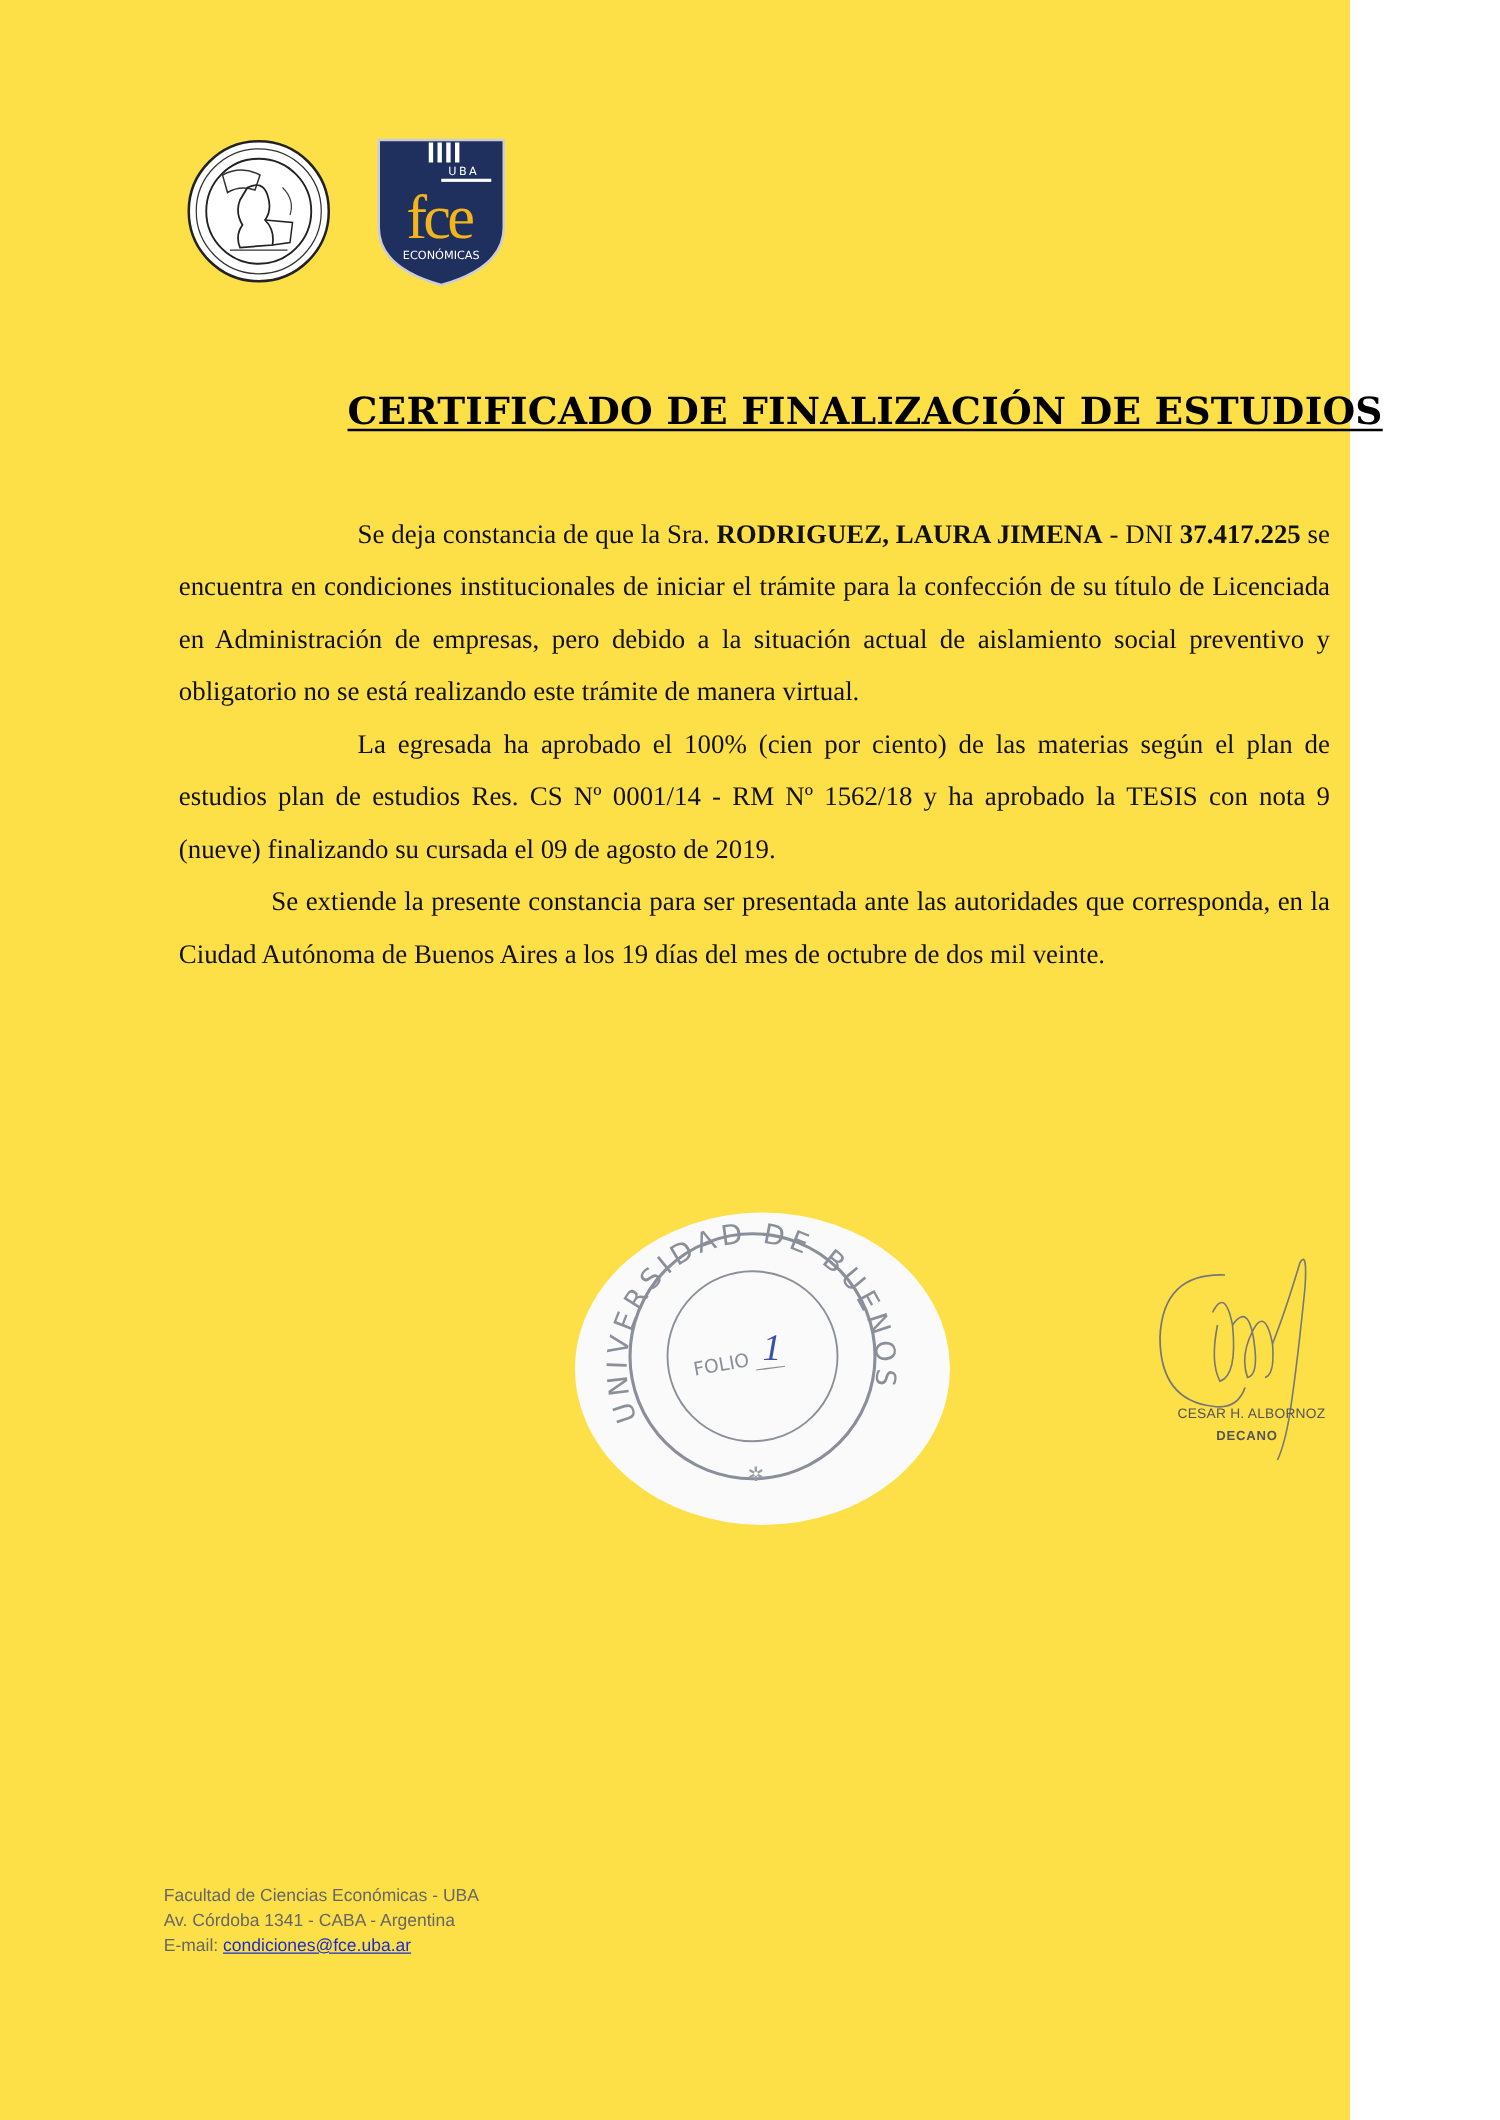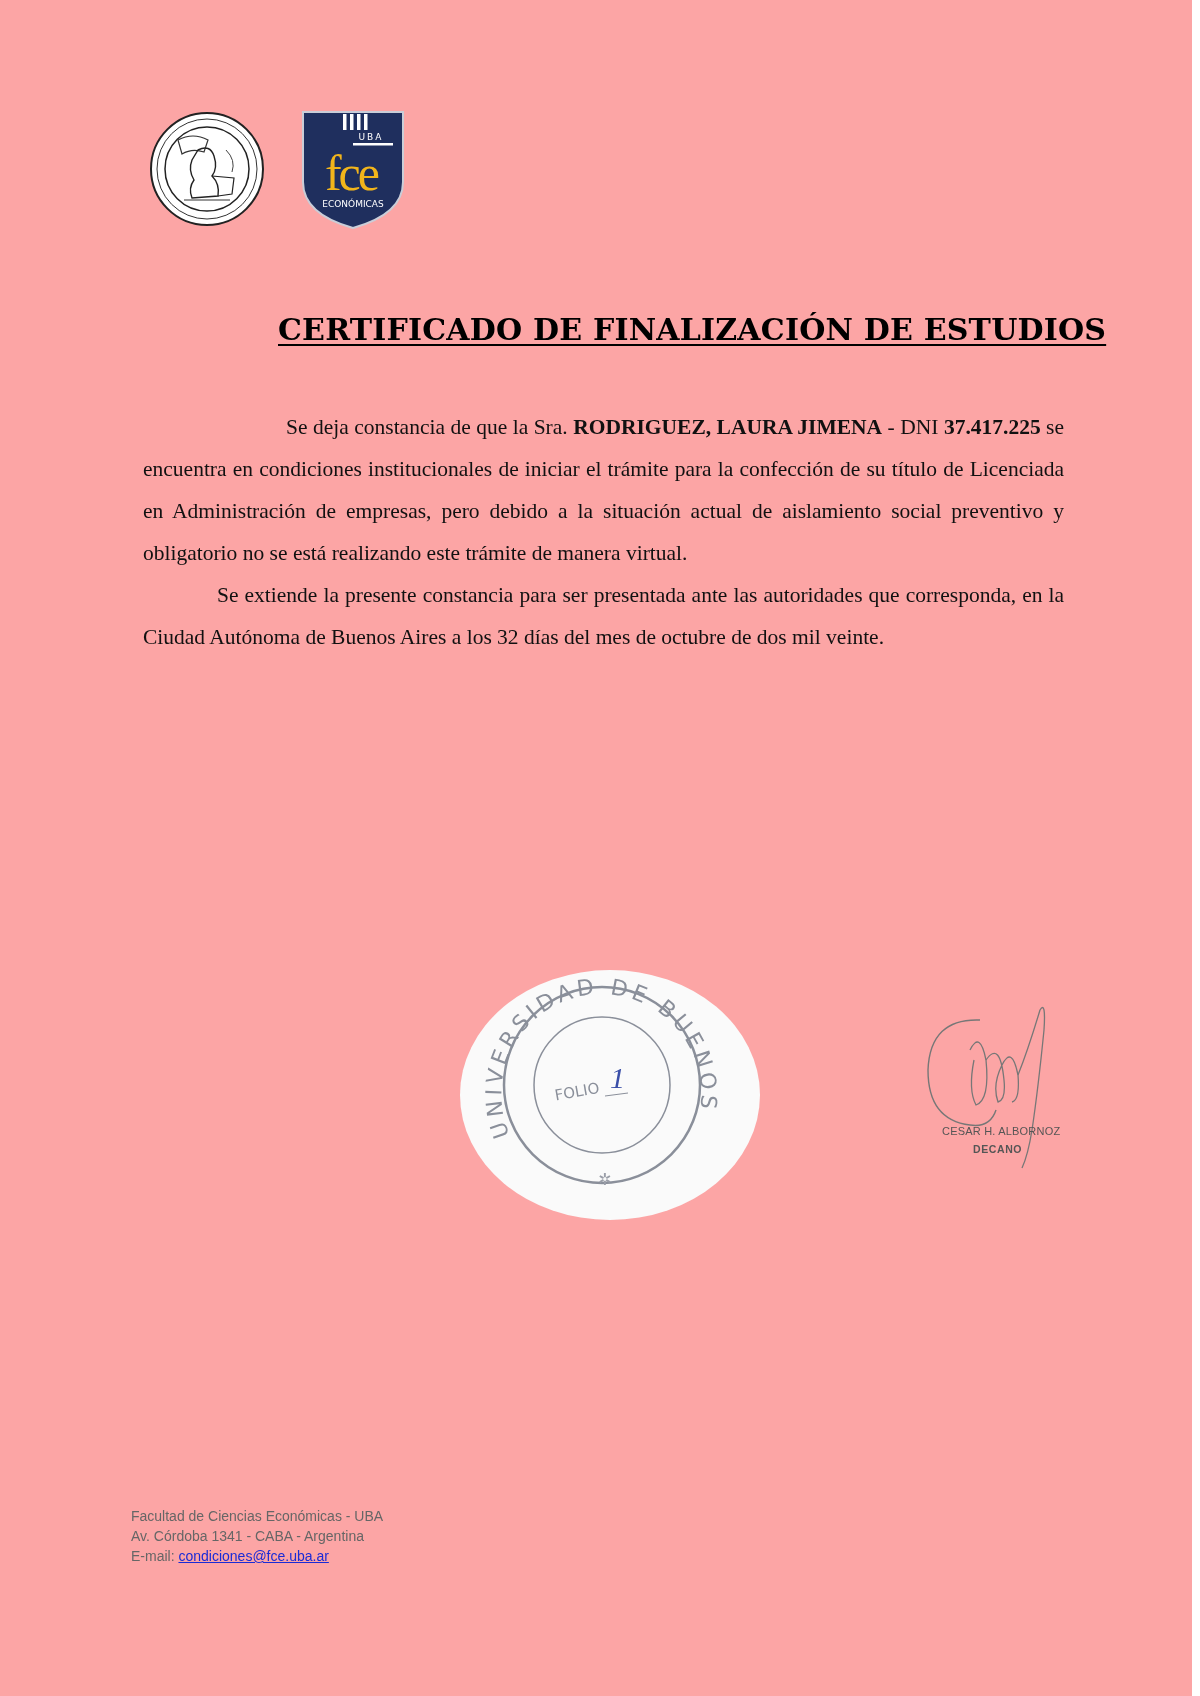--- a/index.html
+++ b/index.html
@@ -1,17 +1,17 @@
 <!DOCTYPE html>
 <html><head>
 <meta charset="utf-8">
 <style>
   html, body { margin: 0; padding: 0; background: #ffffff; }
   body { width: 1200px; height: 1696px; position: relative; overflow: hidden; }
-  .page { position: absolute; left: 0; top: 0; width: 1192px; height: 1696px; background: #fca5a5; }
+  .page { position: absolute; left: 0; top: 0; width: 1080px; height: 1696px; background: #fde047; }
 
   .logos { position: absolute; left: 148px; top: 110px; height: 120px; }
   .seal { position: absolute; left: 0; top: 0; width: 118px; height: 118px; }
   .shield { position: absolute; left: 153px; top: 0; width: 104px; height: 120px; }
 
   .title {
     position: absolute; left: 278px; top: 312px; width: 726px;
     font-family: "DejaVu Serif", "Liberation Serif", serif;
     font-weight: bold; font-size: 30px; letter-spacing: 0.2px;
     color: #000; text-decoration: underline; text-underline-offset: 4px;
@@ -74,21 +74,22 @@
       <rect x="52" y="33" width="40" height="2.5" fill="#fff"></rect>
       <text x="50" y="80" font-size="50" fill="#f2b51b" text-anchor="middle" font-family="Liberation Serif, serif" letter-spacing="-3">fce</text>
       <text x="52" y="97" font-size="9" fill="#fff" text-anchor="middle" font-family="DejaVu Sans, sans-serif">ECONÓMICAS</text>
     </svg>
   </div>
 
   <div class="title">CERTIFICADO DE FINALIZACIÓN DE ESTUDIOS</div>
 
   <div class="body-text">
     <p class="indent-1"><span>Se deja constancia de que la Sra. </span><span class="b">RODRIGUEZ, LAURA JIMENA</span><span> - DNI </span><span class="b">37.417.225</span><span> se encuentra en condiciones institucionales de iniciar el trámite para la confección de su título de Licenciada en  Administración de empresas, pero debido a la situación actual de aislamiento social preventivo y obligatorio no se está realizando este trámite de manera virtual.</span></p>
-    <p class="indent-2">Se extiende la presente  constancia para ser presentada ante las autoridades que corresponda, en la Ciudad Autónoma de Buenos Aires a los 32 días del mes de octubre de dos mil veinte.</p>
+    <p class="indent-1">La egresada ha aprobado el 100% (cien por ciento) de las  materias según el plan de estudios  plan de estudios Res. CS Nº 0001/14 - RM Nº 1562/18  y ha aprobado la TESIS con nota  9 (nueve) finalizando su cursada el  09 de agosto de 2019.</p>
+    <p class="indent-2">Se extiende la presente  constancia para ser presentada ante las autoridades que corresponda, en la Ciudad Autónoma de Buenos Aires a los 19 días del mes de octubre de dos mil veinte.</p>
   </div>
 
   <svg class="stamp" viewBox="0 0 320 270">
     <defs>
       <path id="ringPath" d="M60 175 A100 100 0 1 1 250 150"></path>
     </defs>
     <ellipse cx="160" cy="135" rx="150" ry="125" fill="#fafafa"></ellipse>
     <circle cx="152" cy="125" r="98" fill="none" stroke="#8a8f9a" stroke-width="2.5"></circle>
     <circle cx="152" cy="125" r="68" fill="none" stroke="#8a8f9a" stroke-width="1.5"></circle>
     <text font-size="22" fill="#8a8f9a" font-family="DejaVu Sans, sans-serif" letter-spacing="4">

